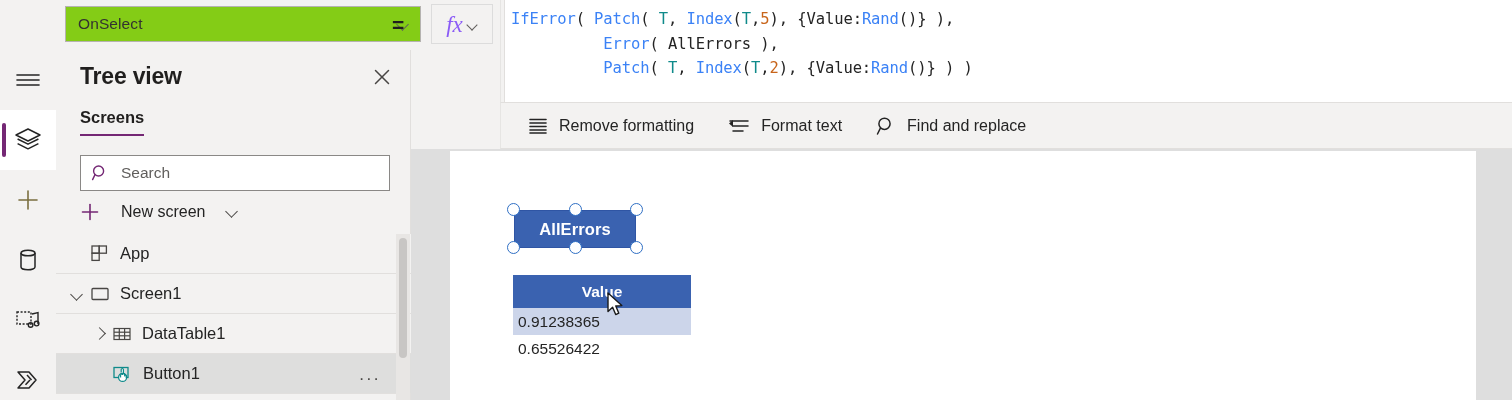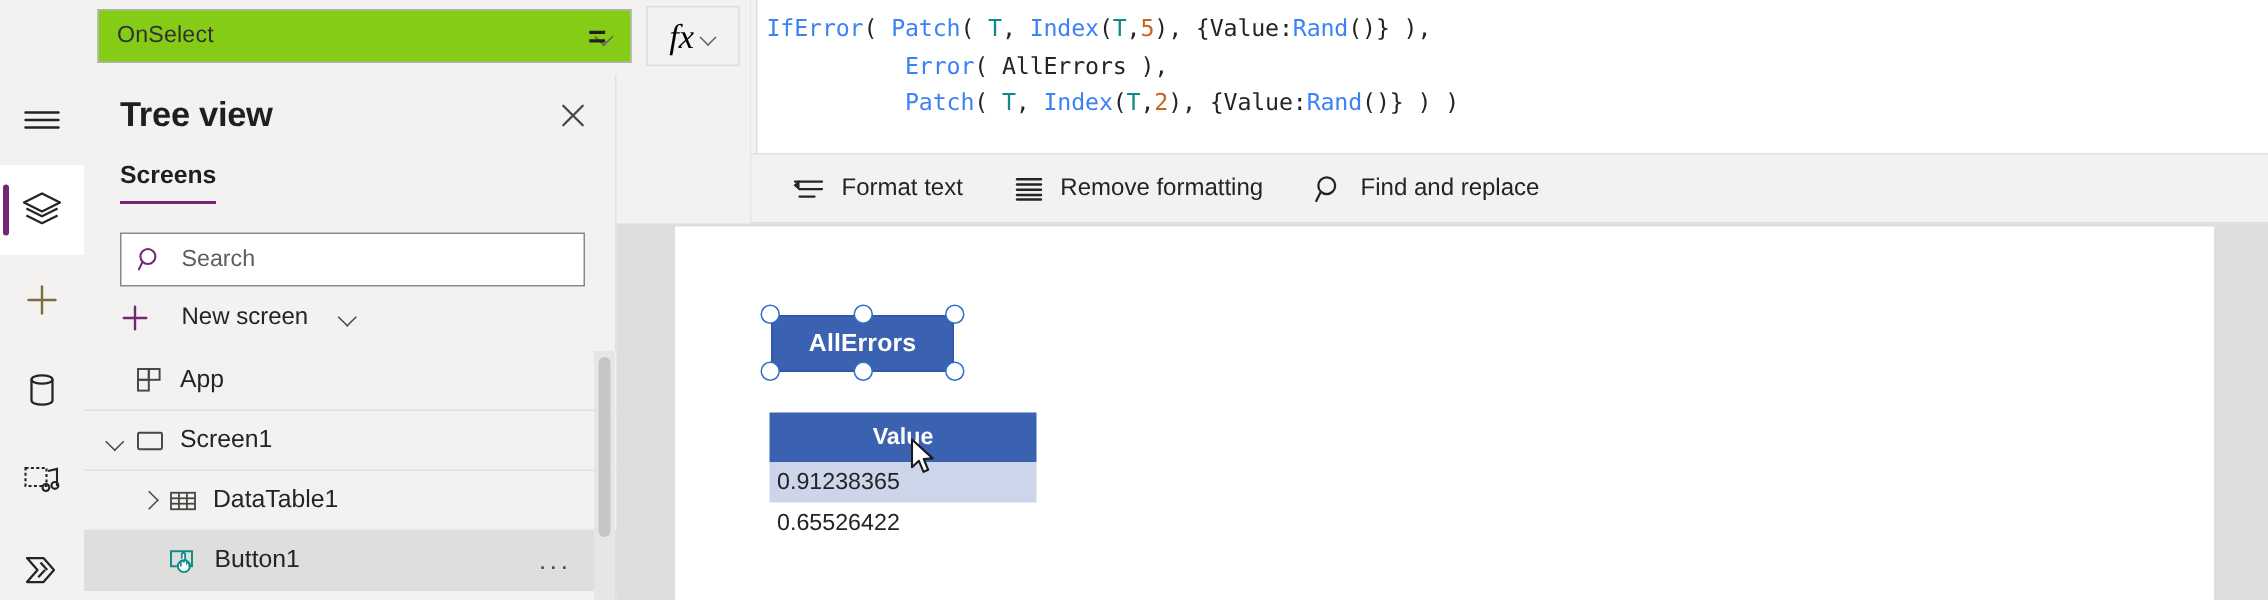--- a/index.html
+++ b/index.html
@@ -38,21 +38,21 @@
     position: absolute; left: 392px; top: 14px;
     font-size: 21px; color: #201f1e; font-weight: 700; line-height: 1;
   }
   .fx-btn {
     position: absolute; left: 431px; top: 4px; width: 62px; height: 40px;
     border: 1px solid #dcdcdc; background: #f3f2f1;
     display: flex; align-items: center; justify-content: center; gap: 4px;
   }
   .fx-btn .fx {
     font-family: "Liberation Serif", serif;
-    font-style: italic; font-size: 23px; color: #000000; line-height: 1;
+    font-style: italic; font-size: 23px; color: #8b5cf6; line-height: 1;
   }
   .fx-btn .chev { width: 11px; height: 11px; }
   .fx-btn .chev::before { width: 7px; height: 7px; border-width: 1.3px; }
 
   
   .formula-wrap {
     position: absolute; left: 500px; top: 0; width: 1012px; height: 102px;
     background: #ffffff; border-left: 1px solid #e6e5e3;
   }
   .formula-gutter {
@@ -232,44 +232,44 @@
   </div>
 
   <div class="formula-wrap">
     <div class="formula-gutter"></div>
     <div class="formula-code" id="formula-code"><span class="fn">IfError</span><span class="punc">( </span><span class="fn">Patch</span><span class="punc">( </span><span class="ident">T</span><span class="punc">, </span><span class="fn">Index</span><span class="punc">(</span><span class="ident">T</span><span class="punc">,</span><span class="num">5</span><span class="punc">), {Value:</span><span class="fn">Rand</span><span class="punc">()} ),</span>
 <span class="punc">          </span><span class="fn">Error</span><span class="punc">( </span><span class="punc">AllErrors</span><span class="punc"> ),</span>
 <span class="punc">          </span><span class="fn">Patch</span><span class="punc">( </span><span class="ident">T</span><span class="punc">, </span><span class="fn">Index</span><span class="punc">(</span><span class="ident">T</span><span class="punc">,</span><span class="num">2</span><span class="punc">), {Value:</span><span class="fn">Rand</span><span class="punc">()} ) )</span></div>
   </div>
 
   <div class="fbar">
-
-    <div class="fbar-item">
-      <svg class="ic" width="22" height="18" viewBox="0 0 22 18">
-        <g stroke="#242424" stroke-width="1.5" stroke-linecap="round">
-          <line x1="2" y1="4" x2="20" y2="4"></line>
-          <line x1="5" y1="9" x2="20" y2="9"></line>
-          <line x1="5" y1="14" x2="15" y2="14"></line>
-        </g>
-        <path d="M1 6.5 L5 3 L5 10 Z" fill="#242424"></path>
-      </svg>
-      <span class="lbl">Format text</span>
-    </div>
 
     <div class="fbar-item">
       <svg class="ic" width="20" height="18" viewBox="0 0 20 18">
         <g stroke="#242424" stroke-width="1.6" stroke-linecap="round">
           <line x1="2" y1="2.5" x2="18" y2="2.5"></line>
           <line x1="2" y1="6" x2="18" y2="6"></line>
           <line x1="2" y1="9.5" x2="18" y2="9.5"></line>
           <line x1="2" y1="13" x2="18" y2="13"></line>
           <line x1="2" y1="16" x2="18" y2="16"></line>
         </g>
       </svg>
       <span class="lbl">Remove formatting</span>
+    </div>
+
+    <div class="fbar-item">
+      <svg class="ic" width="22" height="18" viewBox="0 0 22 18">
+        <g stroke="#242424" stroke-width="1.5" stroke-linecap="round">
+          <line x1="2" y1="4" x2="20" y2="4"></line>
+          <line x1="5" y1="9" x2="20" y2="9"></line>
+          <line x1="5" y1="14" x2="15" y2="14"></line>
+        </g>
+        <path d="M1 6.5 L5 3 L5 10 Z" fill="#242424"></path>
+      </svg>
+      <span class="lbl">Format text</span>
     </div>
 
     <div class="fbar-item">
       <svg class="ic" width="20" height="20" viewBox="0 0 20 20">
         <circle cx="8.5" cy="7.8" r="5.6" fill="none" stroke="#242424" stroke-width="1.5"></circle>
         <line x1="4.4" y1="12.1" x2="1.5" y2="18" stroke="#242424" stroke-width="1.5" stroke-linecap="round"></line>
       </svg>
       <span class="lbl">Find and replace</span>
     </div>
 

